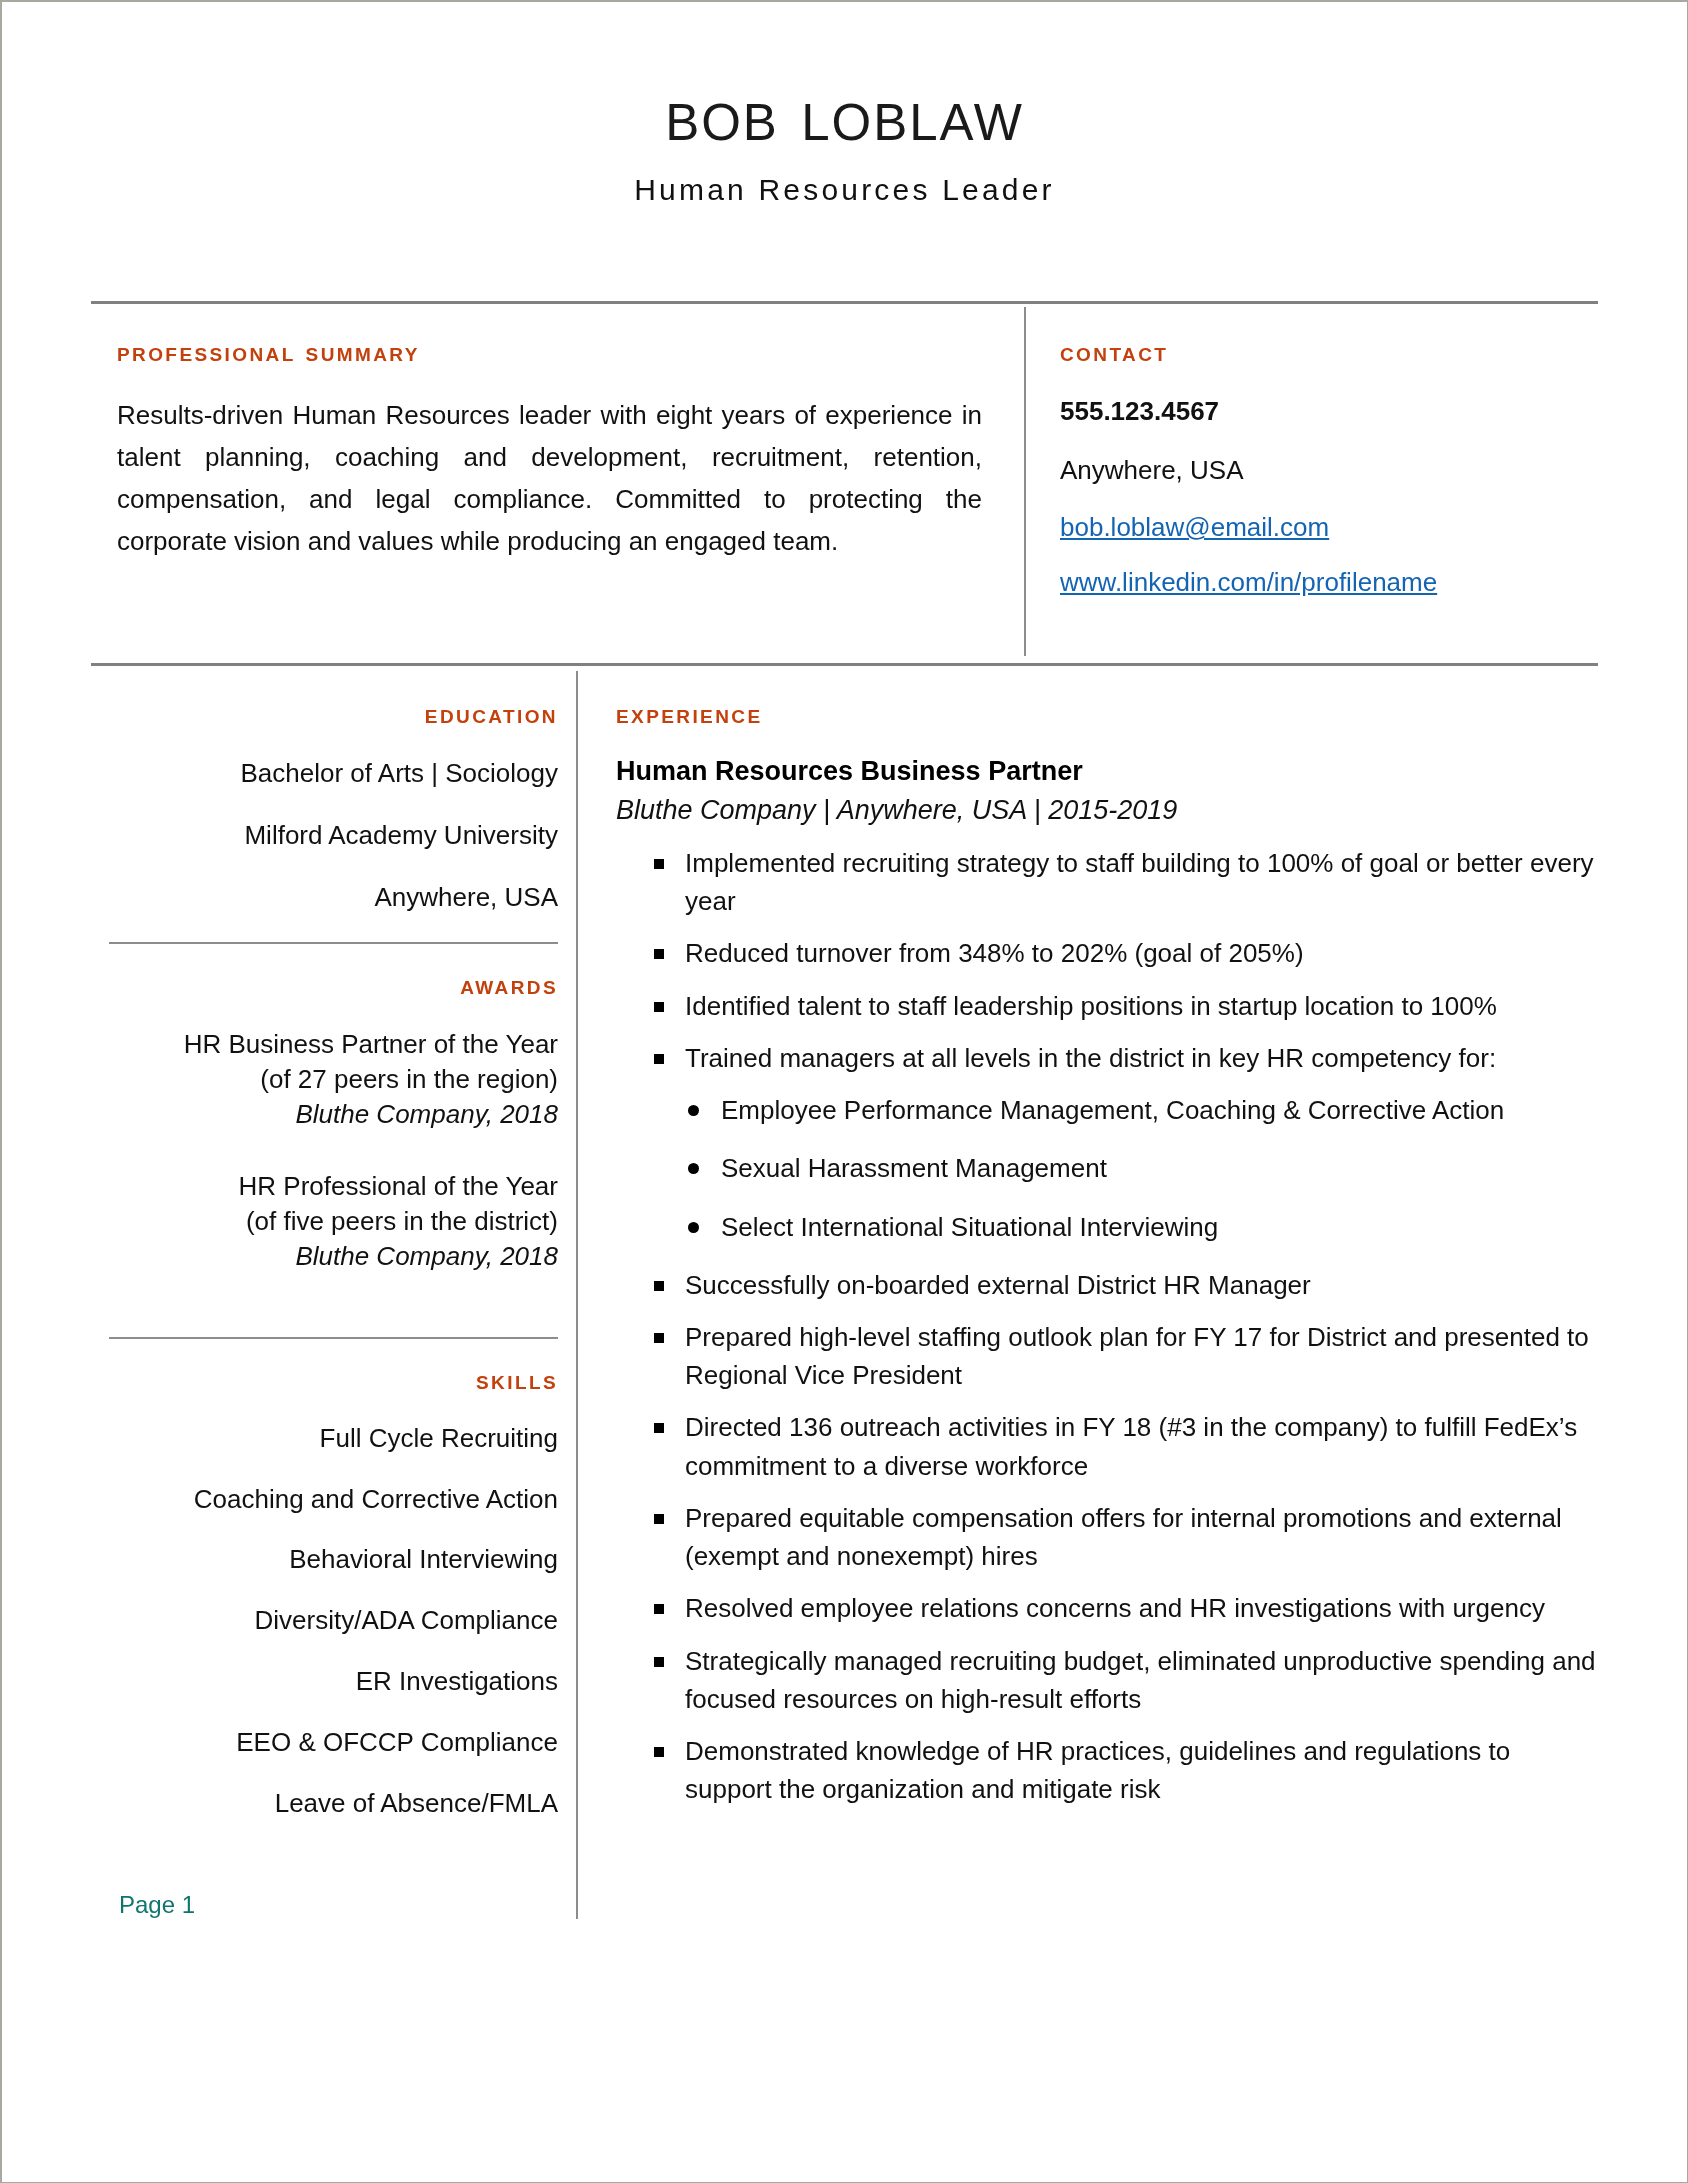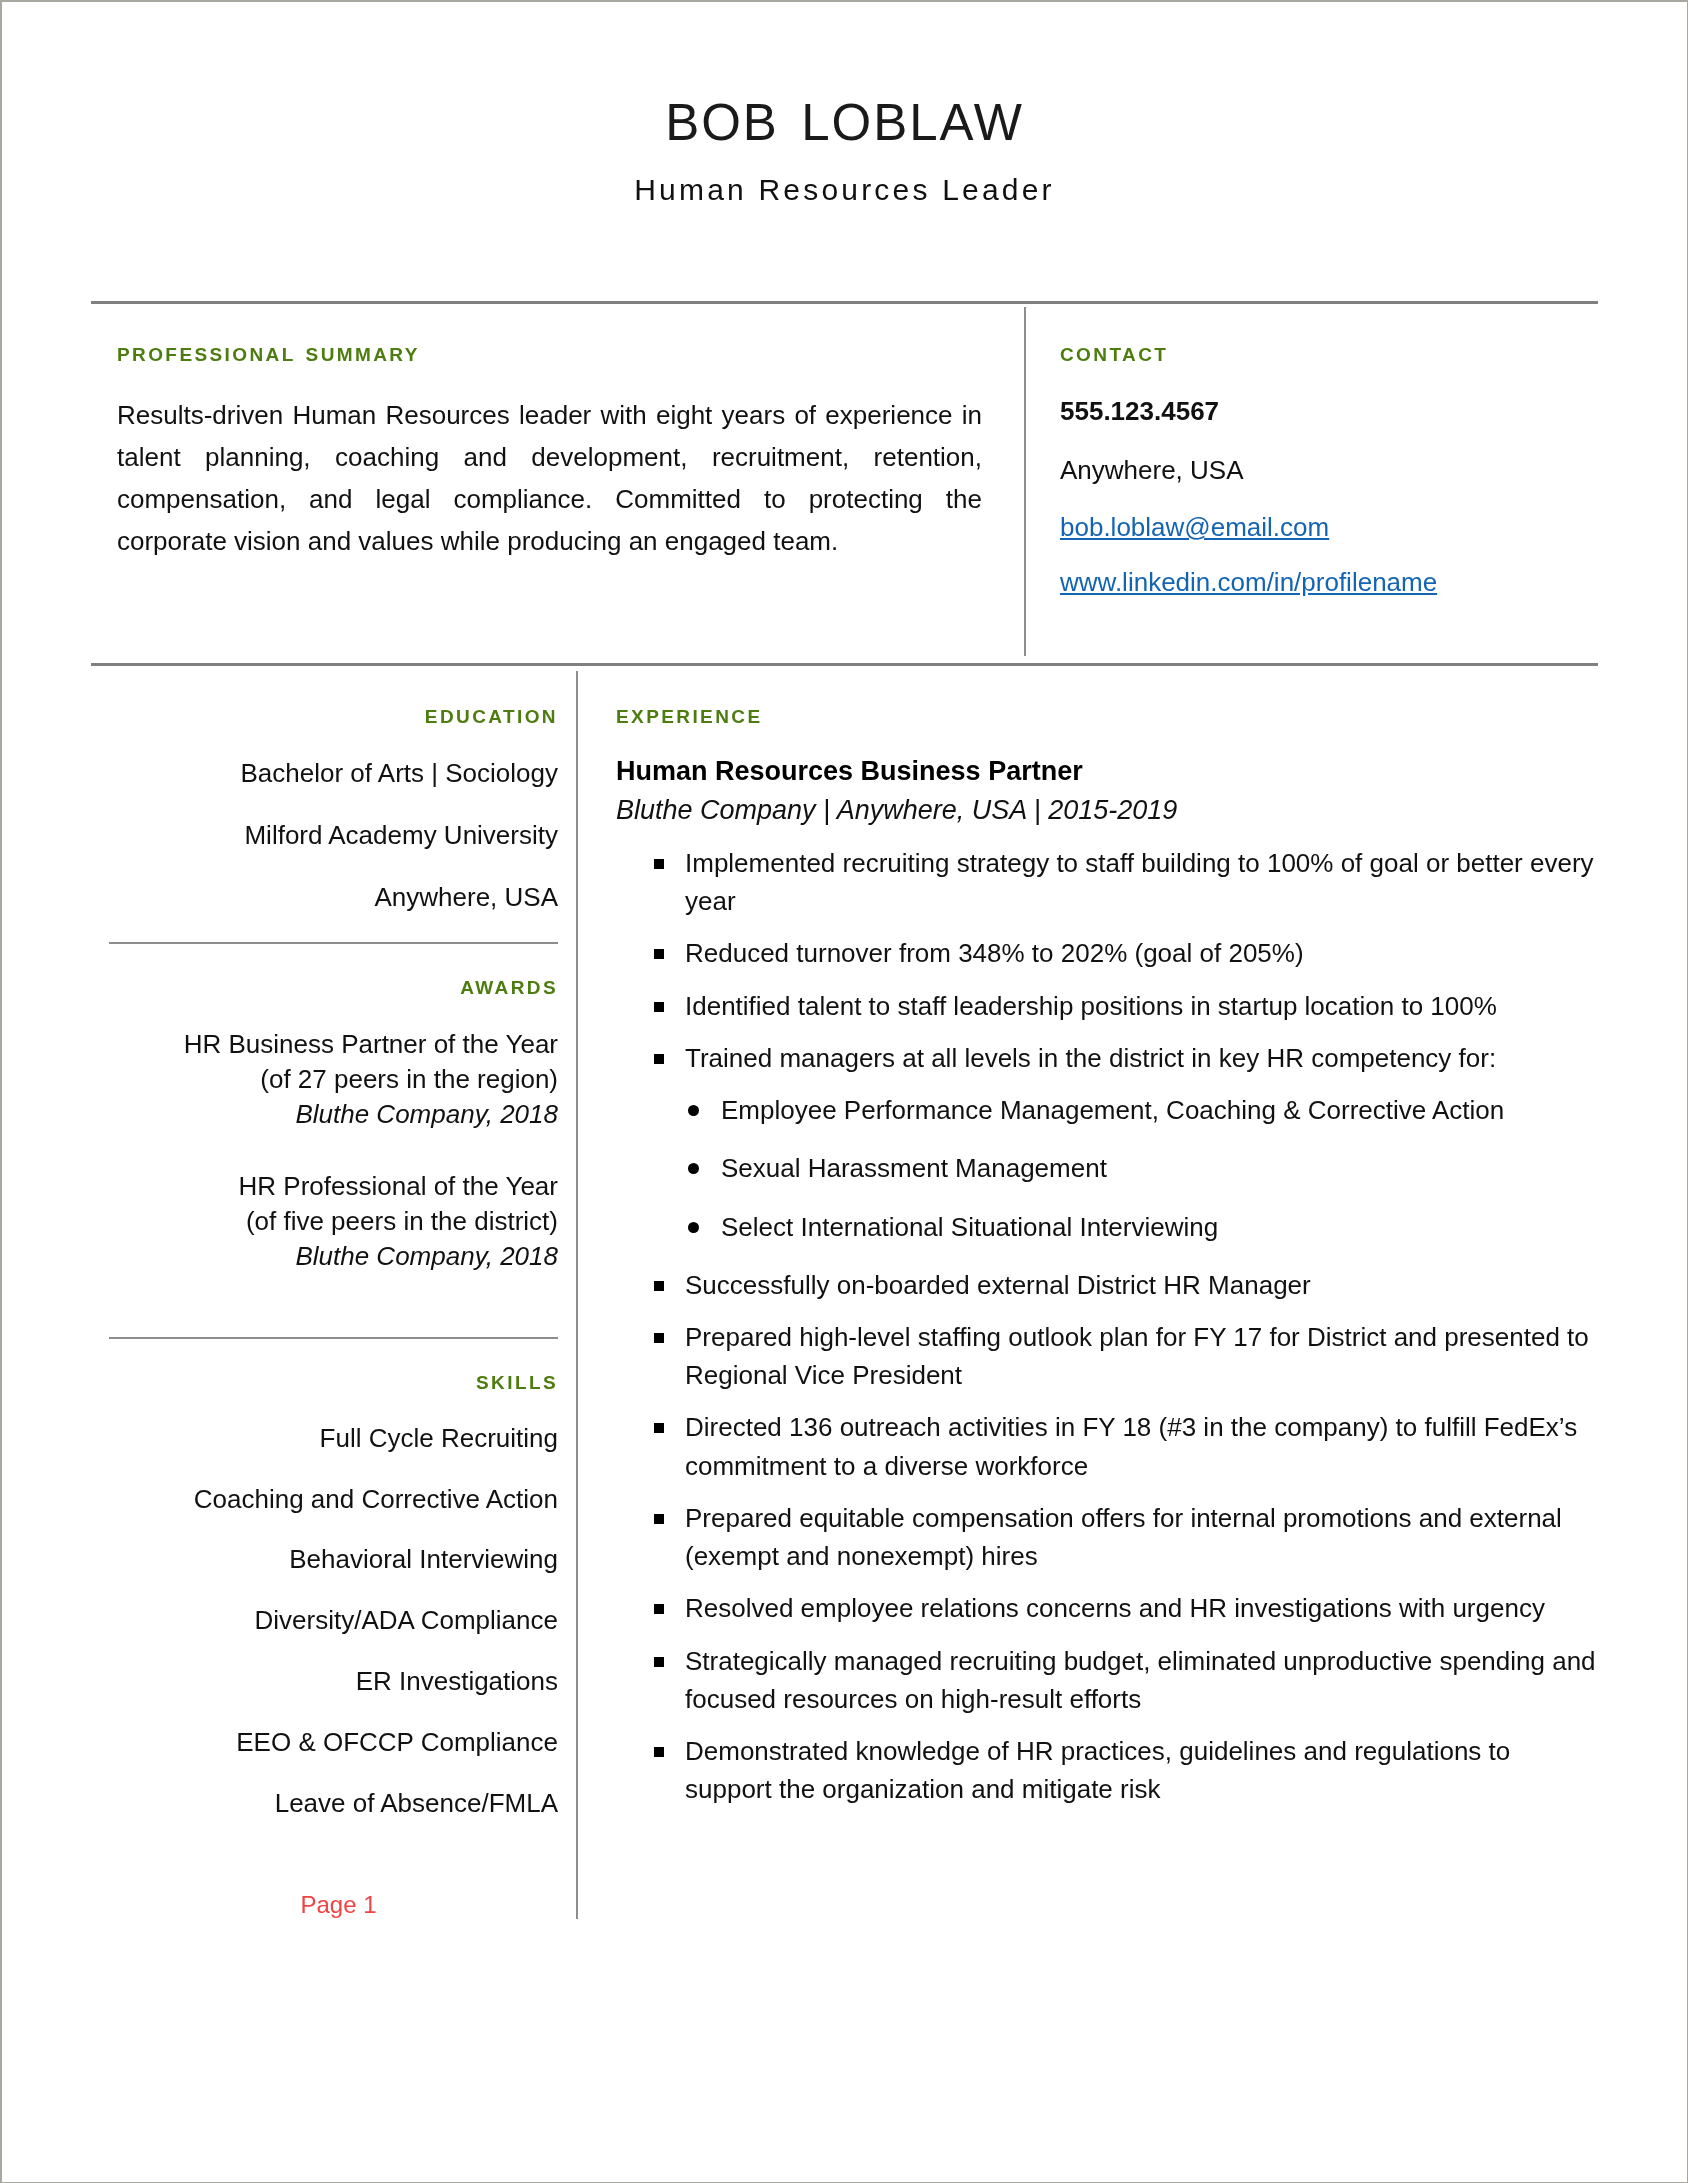--- a/index.html
+++ b/index.html
@@ -80,21 +80,21 @@
     padding: 30px 10px 34px 34px;
     border-left: 2px solid #8d8d8d;
   }
 
   .sec-head {
     font-size: 27px;
     font-weight: bold;
     letter-spacing: 2.4px;
     font-variant: small-caps;
     text-transform: lowercase;
-    color: #4d7c0f;
+    color: #c2410c;
     margin-bottom: 26px;
   }
   .sec-head.right { }
 
   .summary-text {
     font-size: 26px;
     line-height: 1.62;
     text-align: justify;
     text-justify: inter-word;
     color: #111;
@@ -157,23 +157,23 @@
     line-height: 1.3;
     margin-bottom: 27px;
     color: #111;
   }
   .divider-left {
     height: 2px;
     background: #8d8d8d;
     margin: 8px 0 26px 18px;
   }
   .page-num {
-    text-align: center;
+    text-align: left;
     font-size: 24px;
-    color: #ef4444;
+    color: #0f766e;
     margin-top: 26px;
     padding-left: 28px;
   }
 
   
   .job-title {
     font-size: 27px;
     font-weight: bold;
     color: #000;
     margin-bottom: 8px;

